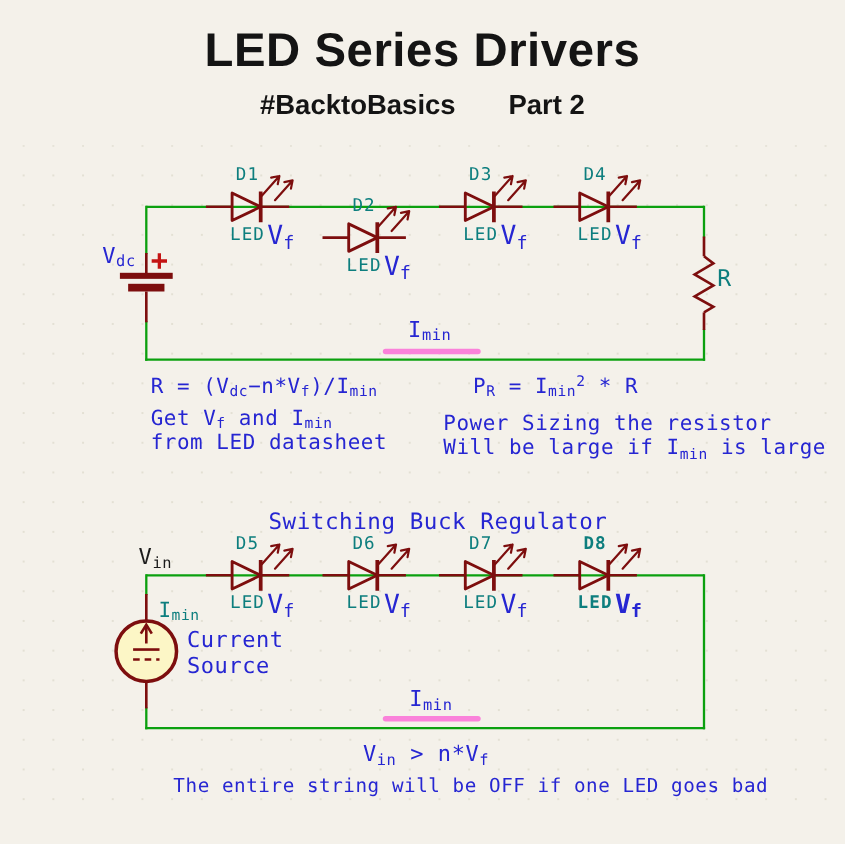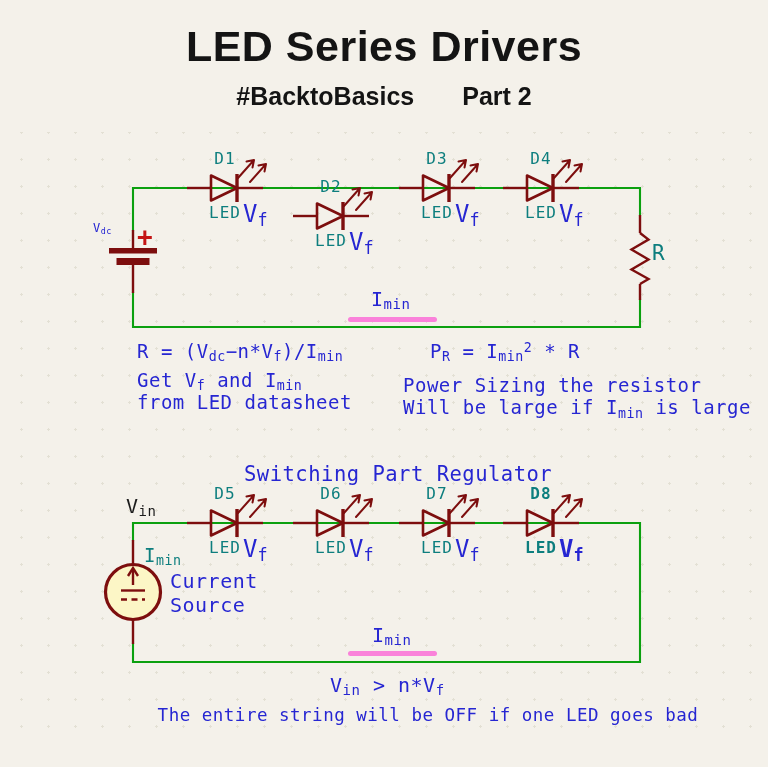--- a/index.html
+++ b/index.html
@@ -221,34 +221,34 @@
           <line class="pin thick" x1="50" y1="24" x2="50" y2="52"></line>
           <path class="pin arr" d="M51,28 L67,10 M59.5,11.5 L67,10 L65.5,17.5"></path>
           <path class="pin arr" d="M63,32 L79,14 M71.5,15.5 L79,14 L77.5,21.5"></path>
         </svg>
         <span class="ref">D8</span>
         <span class="val">LED</span>
         <span class="vf"><span>V</span><span class="sb">f</span></span>
       </div>
     </div>
 
-  <span class="sch" style="left:93px;top:221px;font-size:12px;"><span>V</span><span class="sb">dc</span></span>
+  <span class="sch" style="left:93px;top:221px;font-size:20px;"><span>V</span><span class="sb">dc</span></span>
   <span class="sch red" style="left:137px;top:222px;font-size:26px;">+</span>
   <span class="sch teal" style="left:652px;top:241px;font-size:21px;">R</span>
   <span class="sch" style="left:371px;top:288px;font-size:20px;"><span>I</span><span class="sb">min</span></span>
 
   <span class="sch" style="left:137px;top:340px;"><span>R = (V</span><span class="sb">dc</span><span>−n*V</span><span class="sb">f</span><span>)/I</span><span class="sb">min</span></span>
 
   <span class="sch" style="left:430px;top:340px;"><span>P</span><span class="sb">R</span><span> = I</span><span class="sb">min</span><span class="sp">2</span><span> * R</span></span>
 
   <span class="sch" style="left:137px;top:369px;"><span class="caption-line"><span>Get V</span><span class="sb">f</span><span> and I</span><span class="sb">min</span></span><span class="caption-line">from LED datasheet</span></span>
 
   <span class="sch" style="left:381px;top:374px;margin-left:22px;"><span class="caption-line">Power Sizing the resistor</span><span class="caption-line"><span>Will be large if I</span><span class="sb">min</span><span> is large</span></span></span>
 
-  <span class="sch" style="left:244px;top:462px;font-size:20.5px;">Switching Part Regulator</span>
+  <span class="sch" style="left:244px;top:462px;font-size:20.5px;">Switching Buck Regulator</span>
   <span class="sch black" style="left:126px;top:495px;font-size:20px;"><span>V</span><span class="sb">in</span></span>
   <span class="sch teal" style="left:144px;top:544px;"><span>I</span><span class="sb">min</span></span>
   <span class="sch" style="left:170px;top:570px;font-size:20px;line-height:23.5px;"><span class="caption-line">Current</span><span class="caption-line">Source</span></span>
   <span class="sch" style="left:372px;top:624px;font-size:20px;"><span>I</span><span class="sb">min</span></span>
   <span class="sch" style="left:330px;top:674px;font-size:20px;"><span>V</span><span class="sb">in</span><span> &gt; n*V</span><span class="sb">f</span></span>
   <span class="sch center-line" style="top:705px;font-size:17.5px;">The entire string will be OFF if one LED goes bad</span>
 
 </div>
 
 </body></html>

